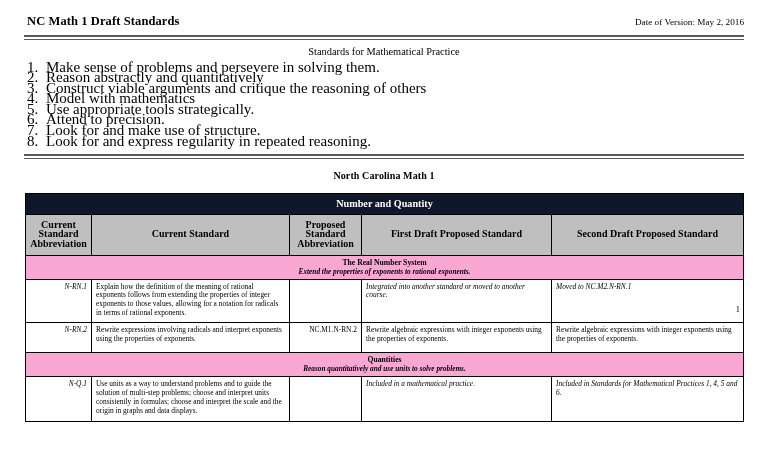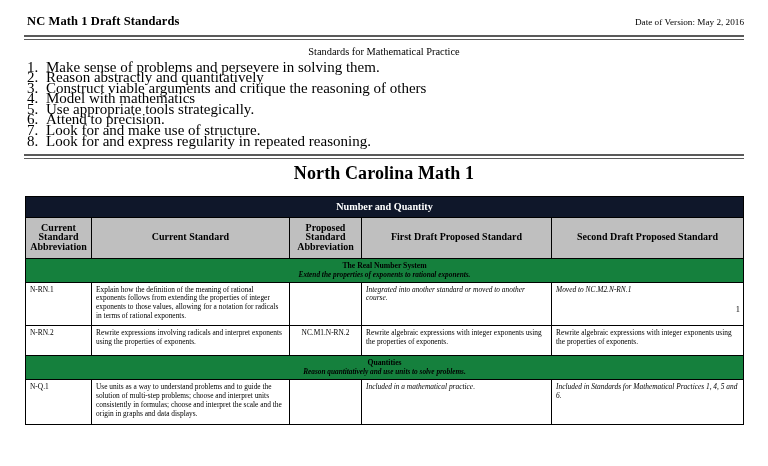--- a/index.html
+++ b/index.html
@@ -73,23 +73,23 @@
   .double-rule-2 {
     margin: 8px 24px 0 24px;
     border-top: 2px solid #5a5a5a;
     border-bottom: 1px solid #5a5a5a;
     height: 1.5px;
   }
 
   
   .main-title {
     text-align: center;
-    font-size: 18px;
-    font-weight: bold;
-    margin-top: 4px;
+    font-size: 10px;
+    font-weight: bold;
+    margin-top: 11px;
     letter-spacing: .1px;
   }
 
   
   .table-wrap {
     margin: 12px 25px 0 25px;
   }
   table.std {
     width: 718px;
     border-collapse: collapse;
@@ -119,21 +119,21 @@
     text-align: center;
     font-weight: bold;
     font-size: 10px;
     line-height: 9.6px;
     vertical-align: middle;
     padding: 5px 3px 6px 3px;
   }
 
   
   tr.cluster-row td {
-    background: #15803d;
+    background: #f9a8d4;
     text-align: center;
     padding: 2px 4px 3px 4px;
     margin-left: 6px;
   }
   .cluster-name {
     font-weight: bold;
     font-size: 7.7px;
     line-height: 9px;
   }
   .cluster-desc {
@@ -142,23 +142,23 @@
     font-size: 7.3px;
     line-height: 9px;
   }
 
   
   tr.data-row td {
     font-size: 7.4px;
     line-height: 8.9px;
     background: #ffffff;
   }
-  td.c-abbrev      { text-align: left; }
+  td.c-abbrev      { text-align: right; font-style: italic; }
   td.c-current     { text-align: left; }
-  td.c-prop-abbrev { text-align: center; }
+  td.c-prop-abbrev { text-align: right; }
   td.c-first  { font-style: italic; }
   td.c-second { font-style: italic; }
   td.plain-roman { font-style: normal; }
 
   
   .page-number {
     position: absolute;
     right: 28px;
     bottom: 20px;
     font-size: 8.4px;

